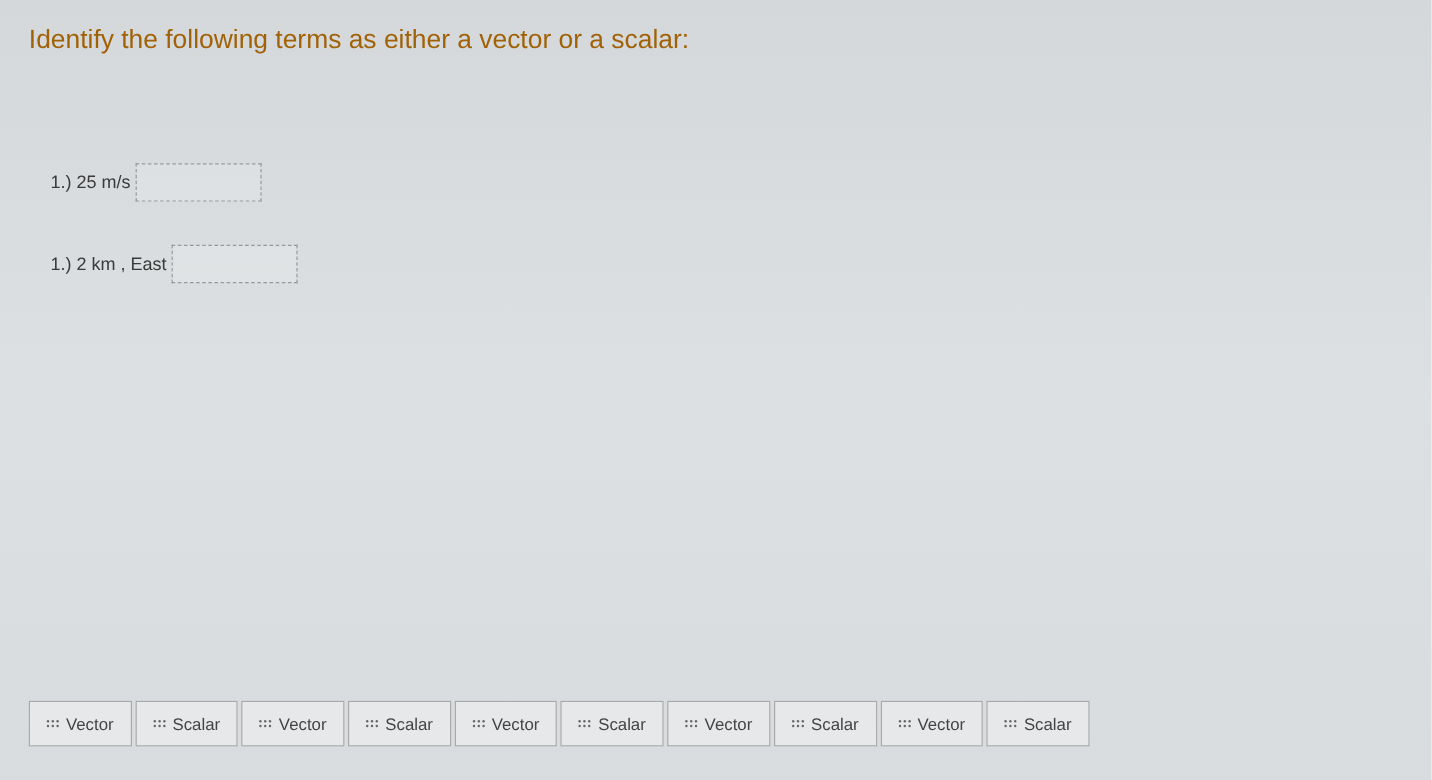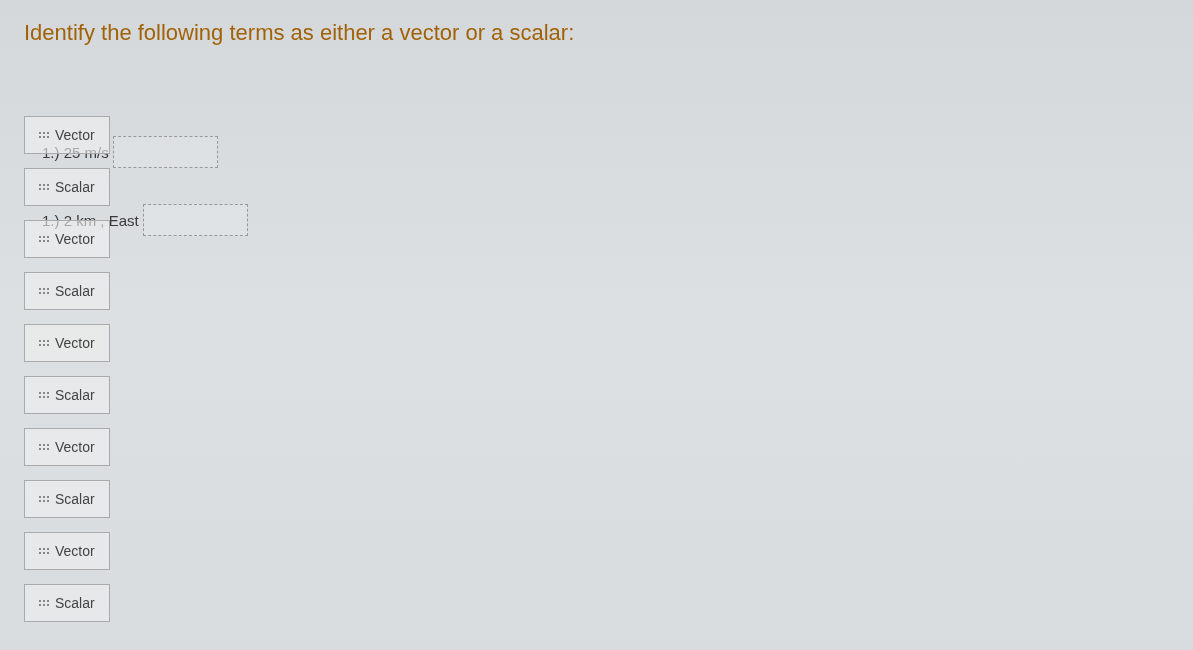--- a/index.html
+++ b/index.html
@@ -42,22 +42,21 @@
       width: 105px;
       height: 32px;
       border: 1px dashed #999;
       background: rgba(255,255,255,0.15);
     }
     .answer-bank {
       position: absolute;
       bottom: 28px;
       left: 24px;
       display: flex;
-      gap: 14px;
-      flex-direction: column;
+      gap: 3px;
     }
     .drag-item {
       display: flex;
       align-items: center;
       gap: 6px;
       padding: 10px 14px;
       border: 1px solid #aaa;
       background: rgba(240,240,240,0.6);
       font-size: 14px;
       color: #444;

